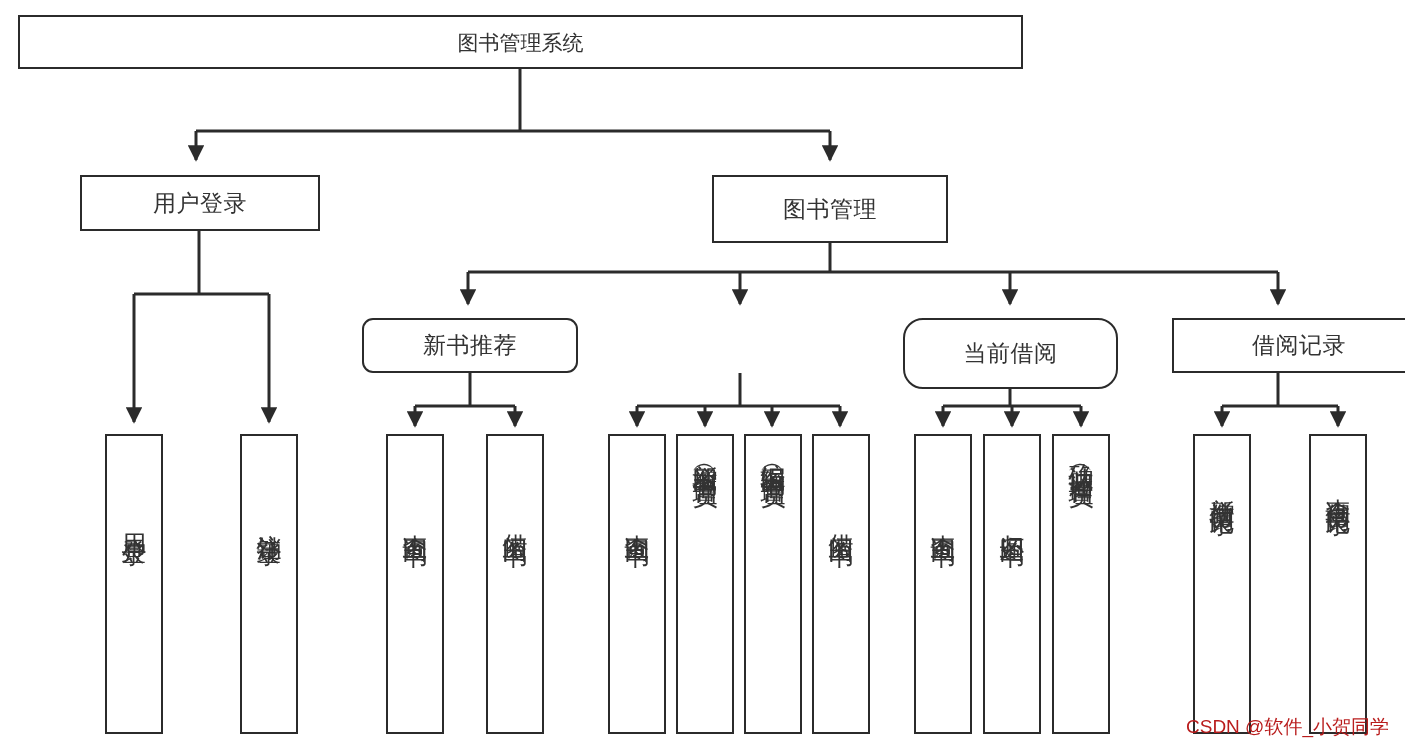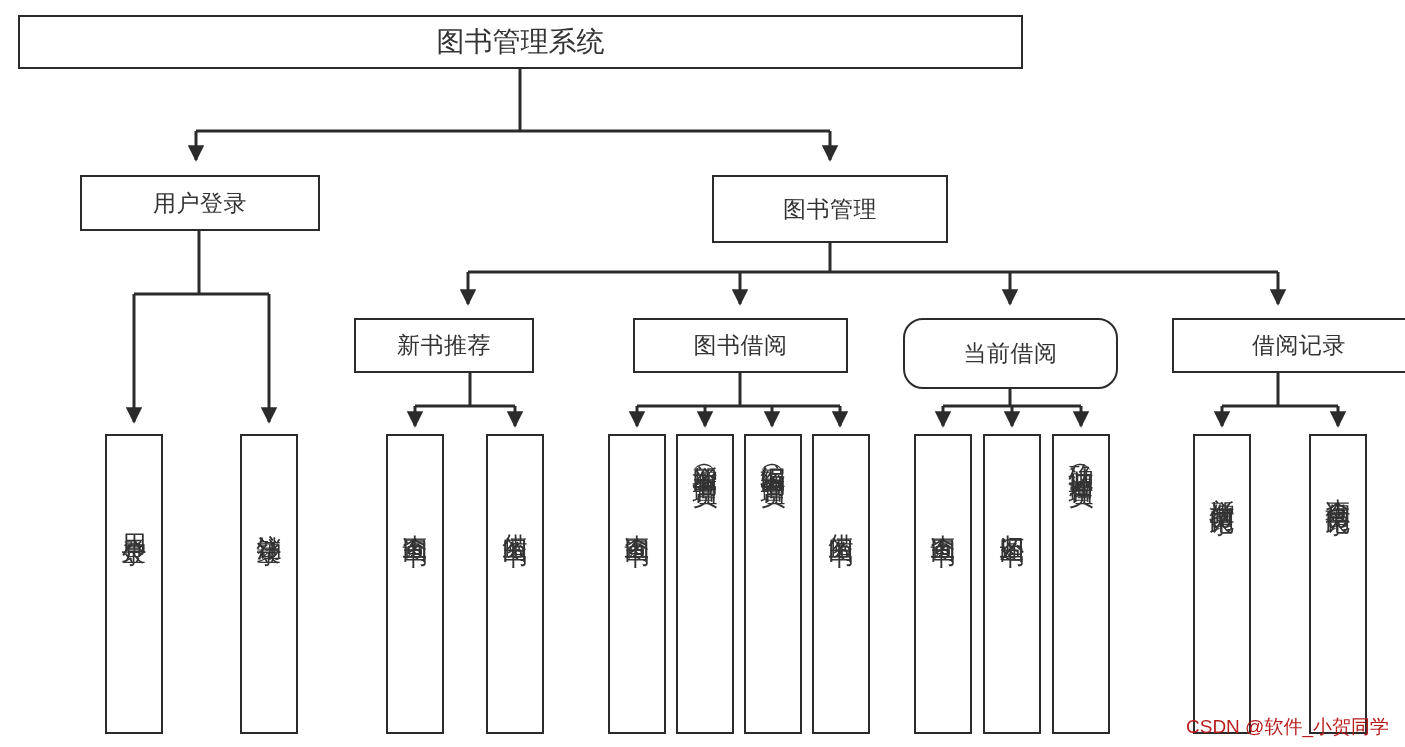--- a/index.html
+++ b/index.html
@@ -38,21 +38,21 @@
   .node .lbl {
     color: #333333;
     line-height: 1.0;
     white-space: nowrap;
   }
   .node.h .lbl {
     font-size: 23px;
     letter-spacing: 0.5px;
   }
   .node.root .lbl {
-    font-size: 28px;
+    font-size: 21px;
   }
   .node.v {
     align-items: flex-start;
     justify-content: center;
     padding-top: 0;
   }
   .node.v .lbl {
     writing-mode: vertical-rl;
     text-orientation: upright;
     font-size: 25px;
@@ -129,25 +129,22 @@
     <span class="lbl">图书管理系统</span>
   </div>
 
   <div class="node h" style="left:80px; top:175px; width:240px; height:56px;">
     <span class="lbl">用户登录</span>
   </div>
   <div class="node h" style="left:712px; top:175px; width:236px; height:68px;">
     <span class="lbl">图书管理</span>
   </div>
 
-  <div class="node h" style="left:354px; top:318px; width:180px; height:55px;">
+  <div class="node h" style="left:362px; top:318px; width:216px; height:55px;border-radius:11px;">
     <span class="lbl">新书推荐</span>
-  </div>
-  <div class="node h" style="left:633px; top:318px; width:215px; height:55px;">
-    <span class="lbl">图书借阅</span>
   </div>
   <div class="node h" style="left:903px; top:318px; width:215px; height:71px;border-radius:20px;">
     <span class="lbl">当前借阅</span>
   </div>
   <div class="node h" style="left:1172px; top:318px; width:254px; height:55px;">
     <span class="lbl">借阅记录</span>
   </div>
 
   <div class="node v" style="left:105px; top:434px; width:58px; height:300px; padding-top:78px;">
     <span class="lbl">用户登录</span>

